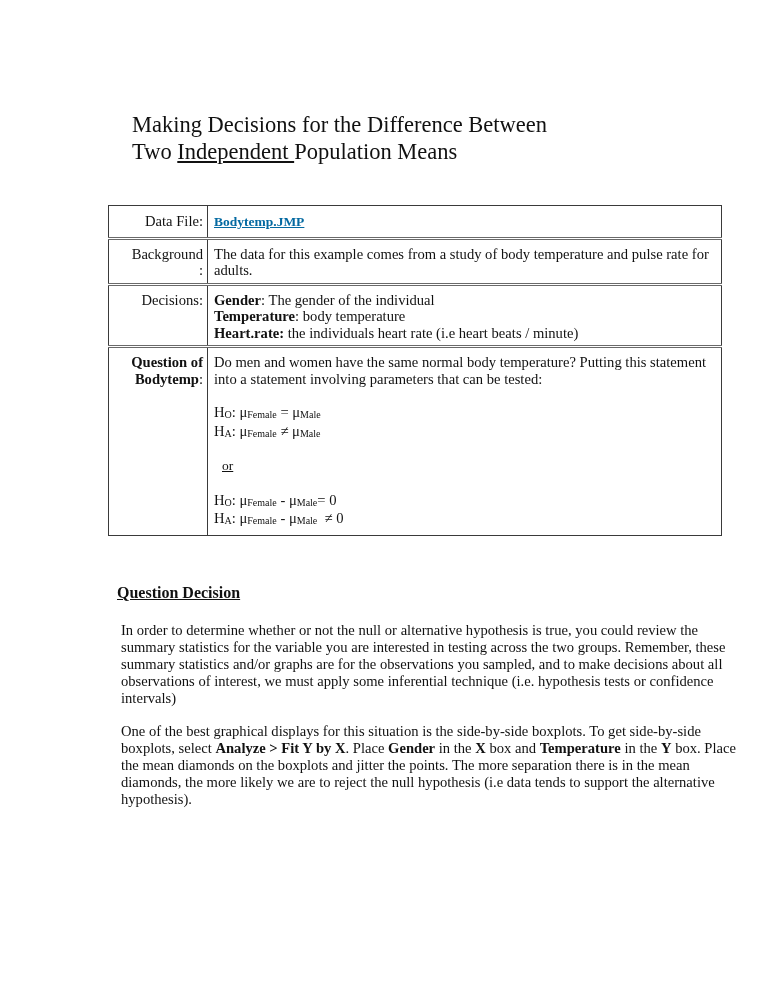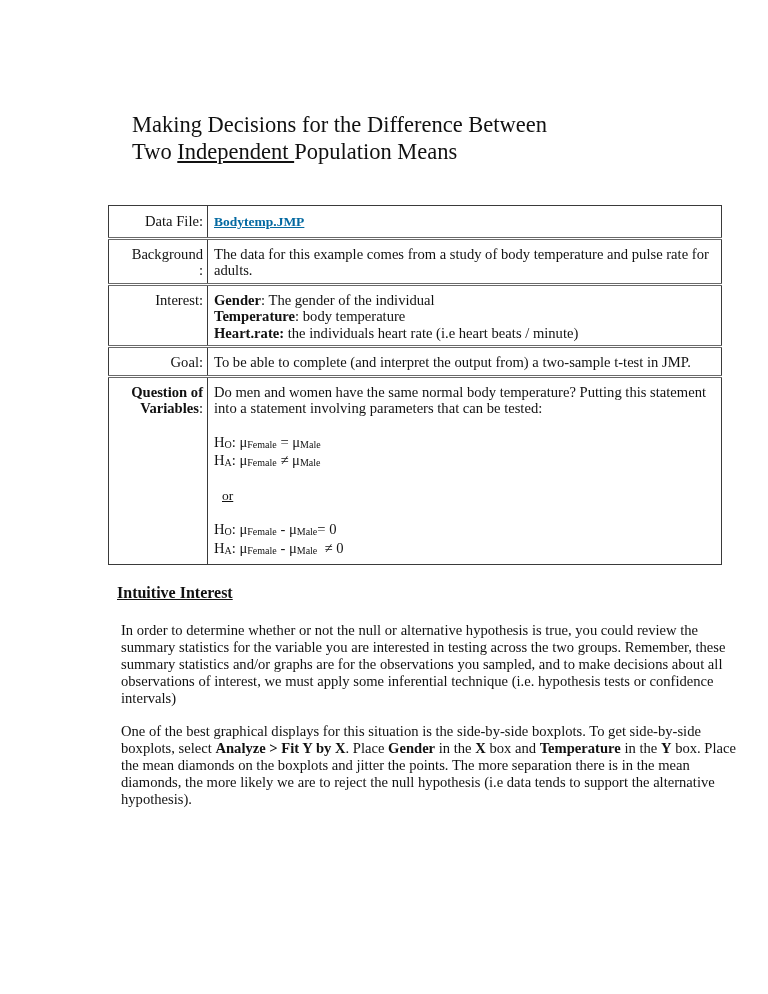--- a/index.html
+++ b/index.html
@@ -107,52 +107,48 @@
     </td>
   </tr>
   <tr>
     <td class="label">
       <span>Background</span><br>
       <span>:</span>
     </td>
     <td class="val">The data for this example comes from a study of body temperature and pulse rate for adults.</td>
   </tr>
   <tr>
-    <td class="label">Interest:</td>
+    <td class="label">Decisions:</td>
     <td class="val">
       <div><span class="bold">Gender</span><span>: </span><span>The gender of the individual</span></div>
       <div><span class="bold">Temperature</span><span>: </span><span>body temperature</span></div>
       <div><span class="bold">Heart.rate:</span><span> </span><span>the individuals heart rate (i.e heart beats / minute)</span></div>
     </td>
   </tr>
   <tr>
-    <td class="label">Goal:</td>
-    <td class="val">To be able to complete (and interpret the output from) a two-sample t-test in JMP.</td>
-  </tr>
-  <tr>
     <td class="label">
       <span class="bold">Question of</span><br>
-      <span class="bold">Variables</span><span>:</span>
+      <span class="bold">Bodytemp</span><span>:</span>
     </td>
     <td class="val">
       <div>Do men and women have the same normal body temperature? Putting this statement into a statement involving parameters that can be tested:</div>
 
       <div class="hyp-block">
         <div class="hyp-line"><span>H</span><span class="sub">O</span><span>: </span><span>μ</span><span class="sub">Female</span><span> = </span><span>μ</span><span class="sub">Male</span><span></span></div>
         <div class="hyp-line"><span>H</span><span class="sub">A</span><span>: </span><span>μ</span><span class="sub">Female</span><span> ≠ </span><span>μ</span><span class="sub">Male</span><span></span></div>
       </div>
 
       <div class="or-line">or</div>
 
       <div class="hyp-block">
         <div class="hyp-line"><span>H</span><span class="sub">O</span><span>: </span><span>μ</span><span class="sub">Female</span><span> - </span><span>μ</span><span class="sub">Male</span><span>= 0</span></div>
         <div class="hyp-line" style="padding-bottom:2px;"><span>H</span><span class="sub">A</span><span>: </span><span>μ</span><span class="sub">Female</span><span> - </span><span>μ</span><span class="sub">Male</span><span style="white-space:pre">  ≠ 0</span></div>
       </div>
     </td>
   </tr>
 </tbody>
   </table>
 
-<h2 class="section-heading">Intuitive Interest</h2>
+<h2 class="section-heading">Question Decision</h2>
 
 <p class="para para-1">In order to determine whether or not the null or alternative hypothesis is true, you could review the summary statistics for the variable you are interested in testing across the two groups.  Remember, these summary statistics and/or graphs are for the observations you sampled, and to make decisions about all observations of interest, we must apply some inferential technique (i.e. hypothesis tests or confidence intervals)</p>
 
 <p class="para para-2"><span>One of the best graphical displays for this situation is the side-by-side boxplots.  To get side-by-side boxplots, select </span><b>Analyze &gt; Fit Y by X</b><span>.  Place </span><b>Gender</b><span> in the </span><b>X</b><span> box and </span><b>Temperature</b><span> in the </span><b>Y</b><span> box.  Place the mean diamonds on the boxplots and jitter the points.  The more separation there is in the mean diamonds, the more likely we are to reject the null hypothesis (i.e data tends to support the alternative hypothesis).</span></p>
 
 </body></html>

